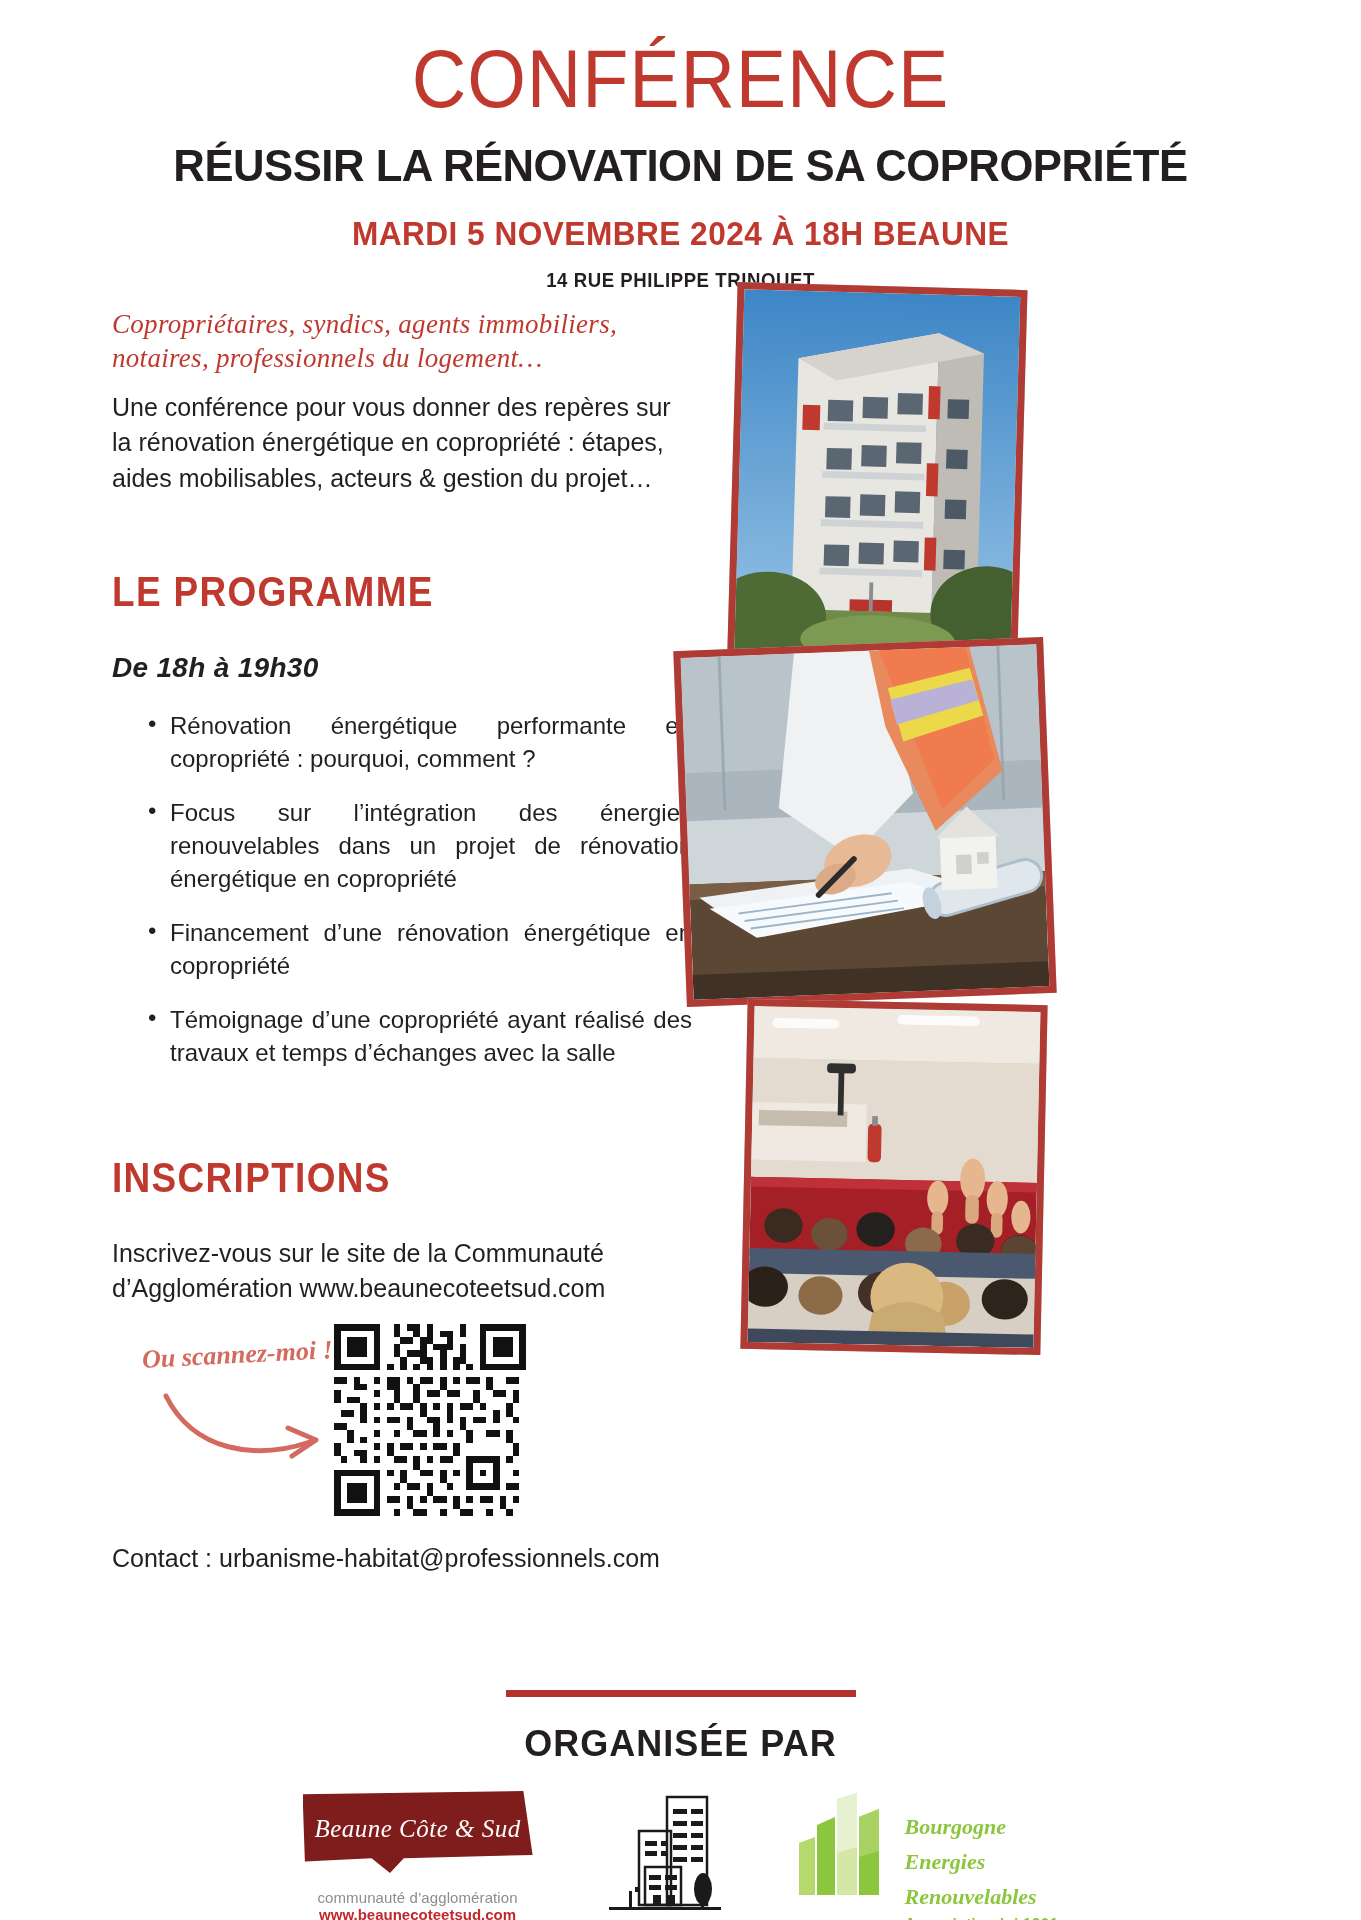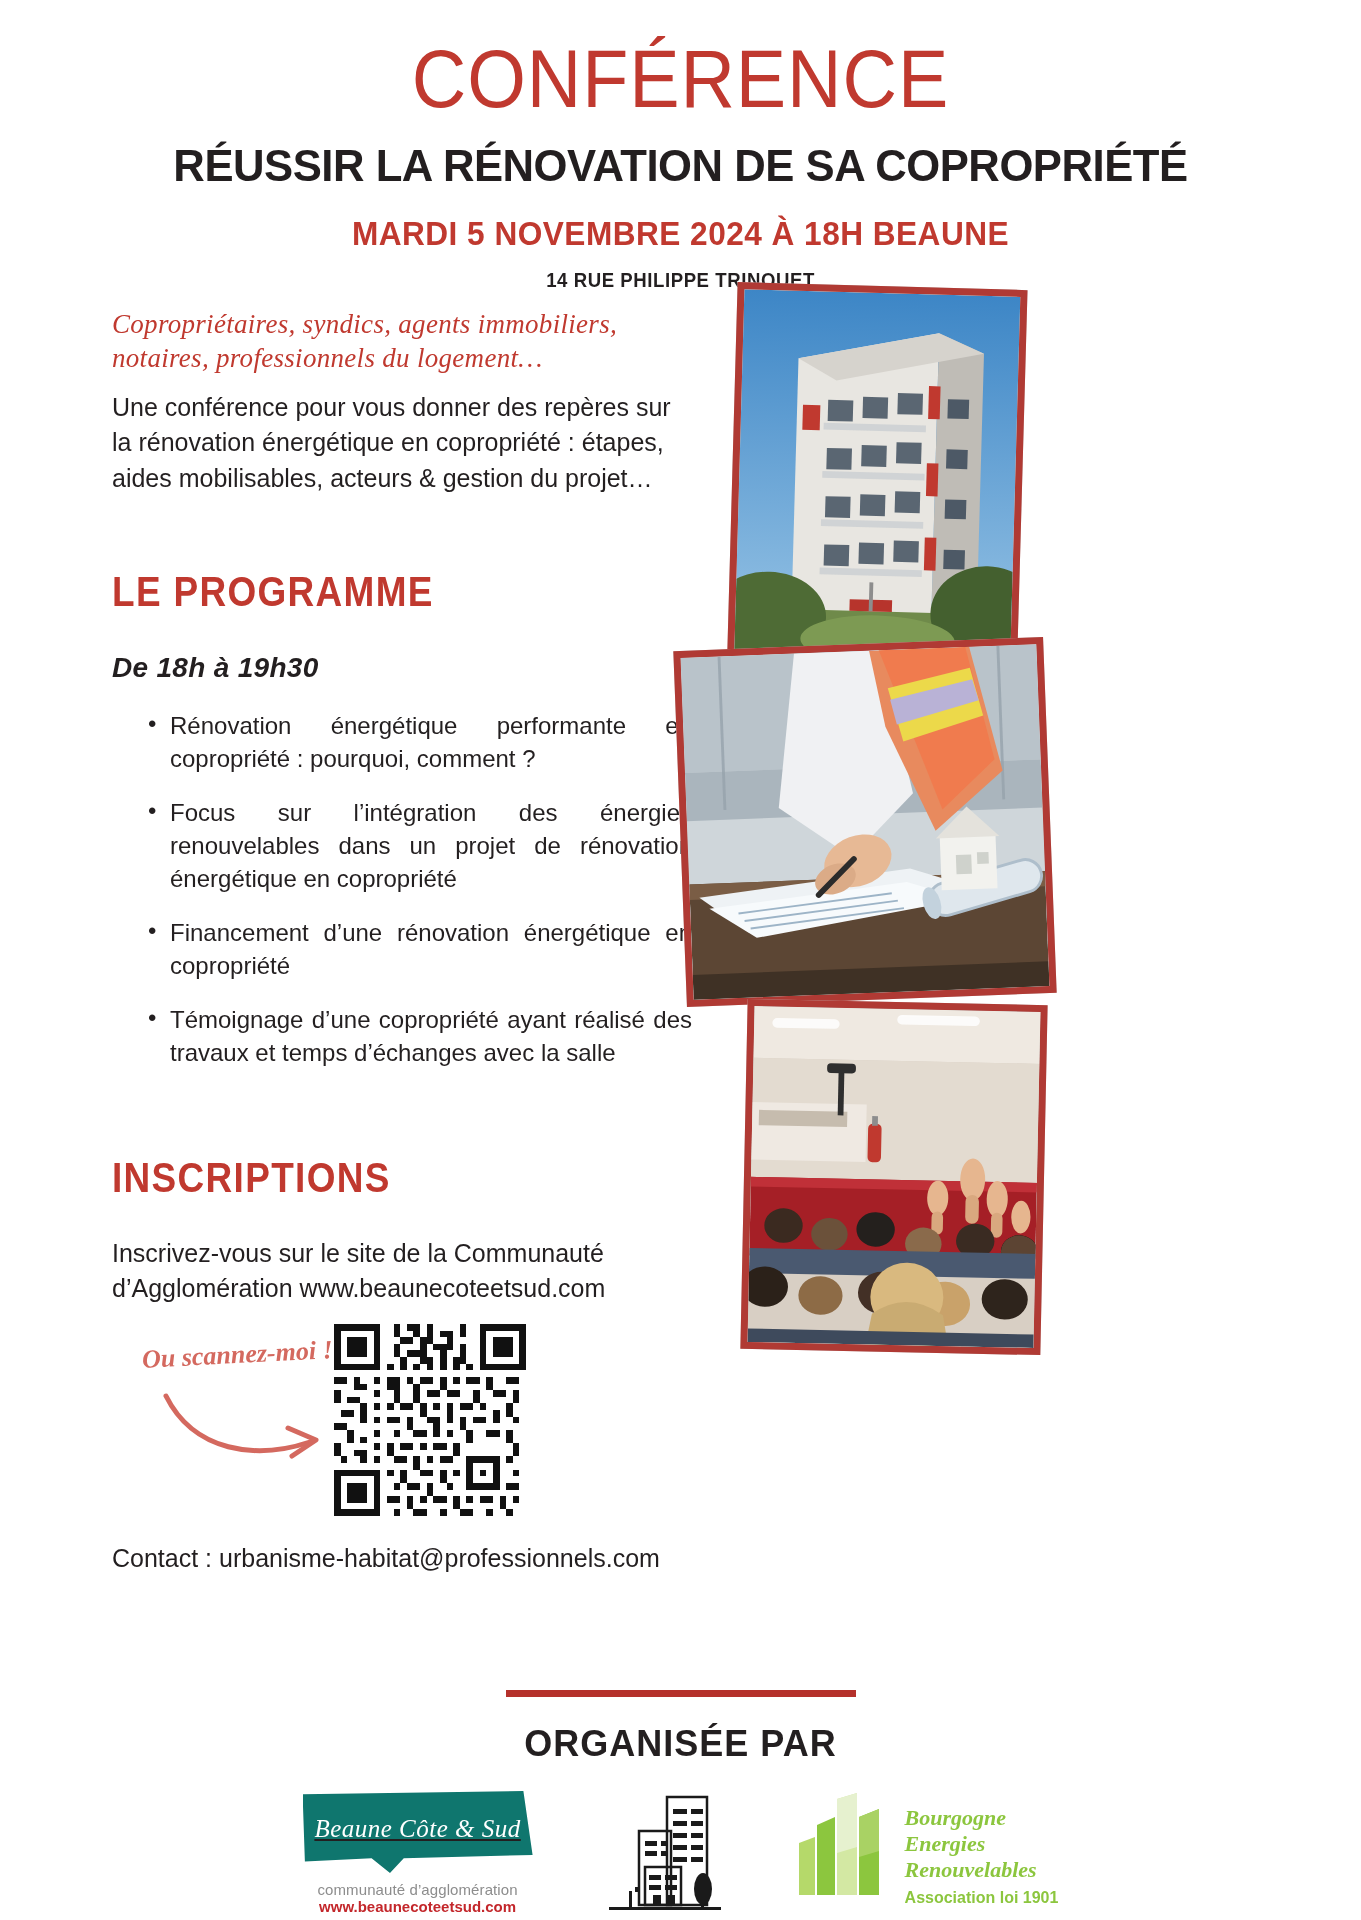--- a/index.html
+++ b/index.html
@@ -198,48 +198,49 @@
   .logos {
     margin-top: 26px;
     display: flex;
     justify-content: center;
     align-items: flex-start;
     gap: 72px;
   }
   .logo-bcs { width: 230px; text-align: center; }
   .logo-bcs .banner {
     position: relative; height: 82px;
-    background: #0f766e;
+    background: #7f1d1d;
     clip-path: polygon(0 4%, 96% 0, 100% 78%, 44% 82%, 38% 100%, 30% 82%, 1% 86%);
-    display: flex; align-items: center; justify-content: center; text-decoration: underline;
+    display: flex; align-items: center; justify-content: center;
   }
   .logo-bcs .banner span {
     color: #fff;
     font-family: "Liberation Serif", serif;
     font-style: italic;
     font-size: 25px;
     letter-spacing: 0.5px;
     padding-bottom: 6px;
   }
   .logo-bcs .sub1 {
-    margin-top: 8px; font-size: 15px; color: #8d8d8d; letter-spacing: 0.1px;
+    margin-top: 16px; font-size: 15px; color: #8d8d8d; letter-spacing: 0.1px;
   }
   .logo-bcs .sub2 {
     font-size: 15px; color: #c3272b; font-weight: bold;
   }
   .logo-urban { width: 120px; }
   .logo-ber { display: flex; align-items: flex-start; gap: 10px; }
   .logo-ber .ber-text { text-align: left; padding-top: 14px; }
   .logo-ber .ber-text .l {
     color: #8cc63e;
     font-family: "Liberation Serif", serif;
     font-style: italic;
     font-weight: bold;
     font-size: 22px;
     line-height: 1.18;
+    margin-top: 9px;
   }
   .logo-ber .ber-text .assoc {
     color: #8cc63e;
     font-size: 16px;
     font-weight: bold;
     text-align: right;
     margin-top: 6px;
   }
 </style>
 </head>

